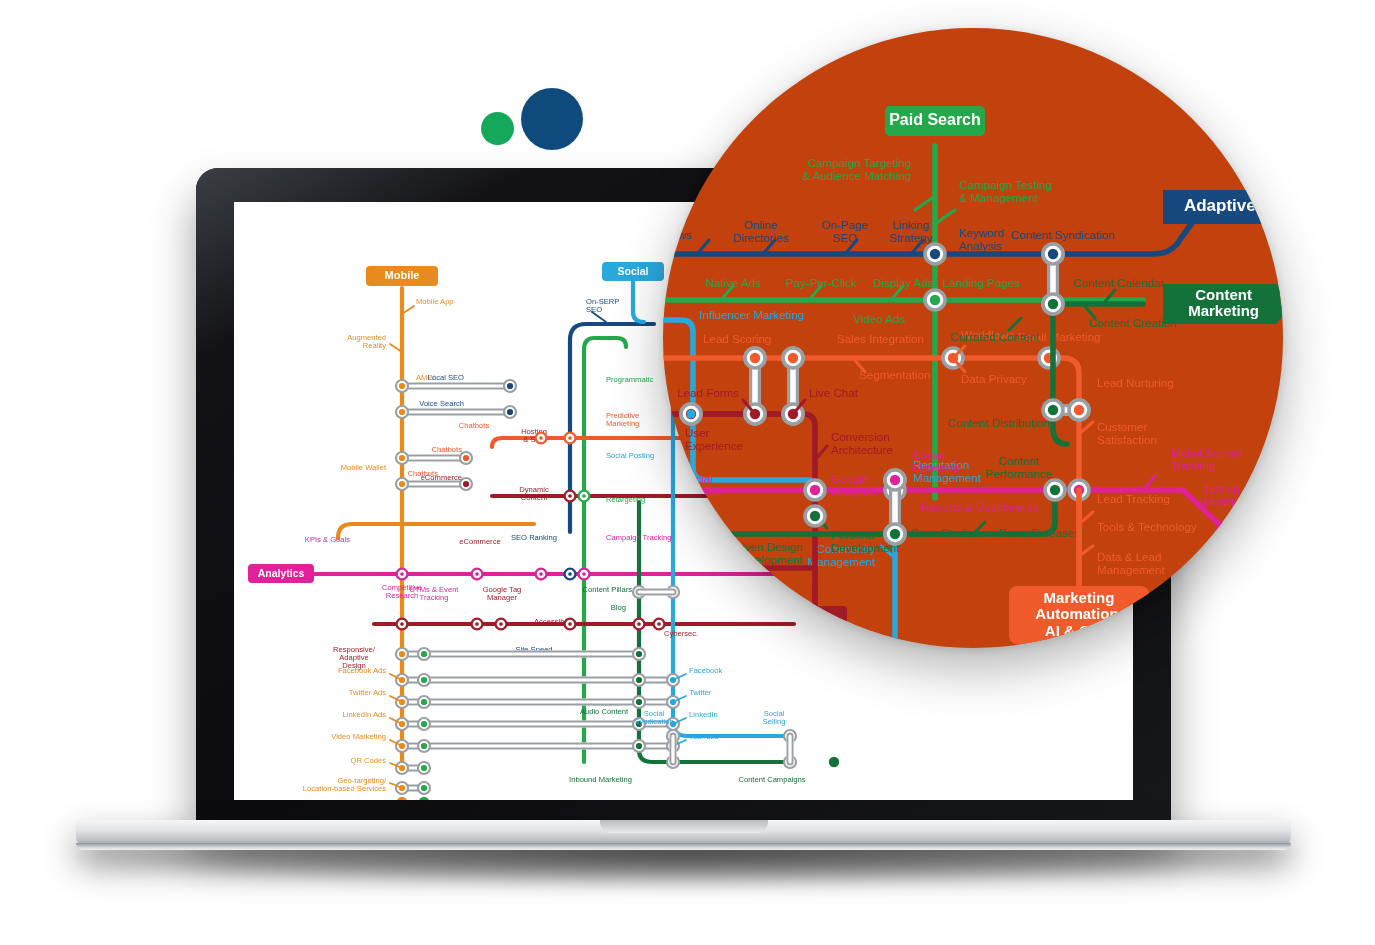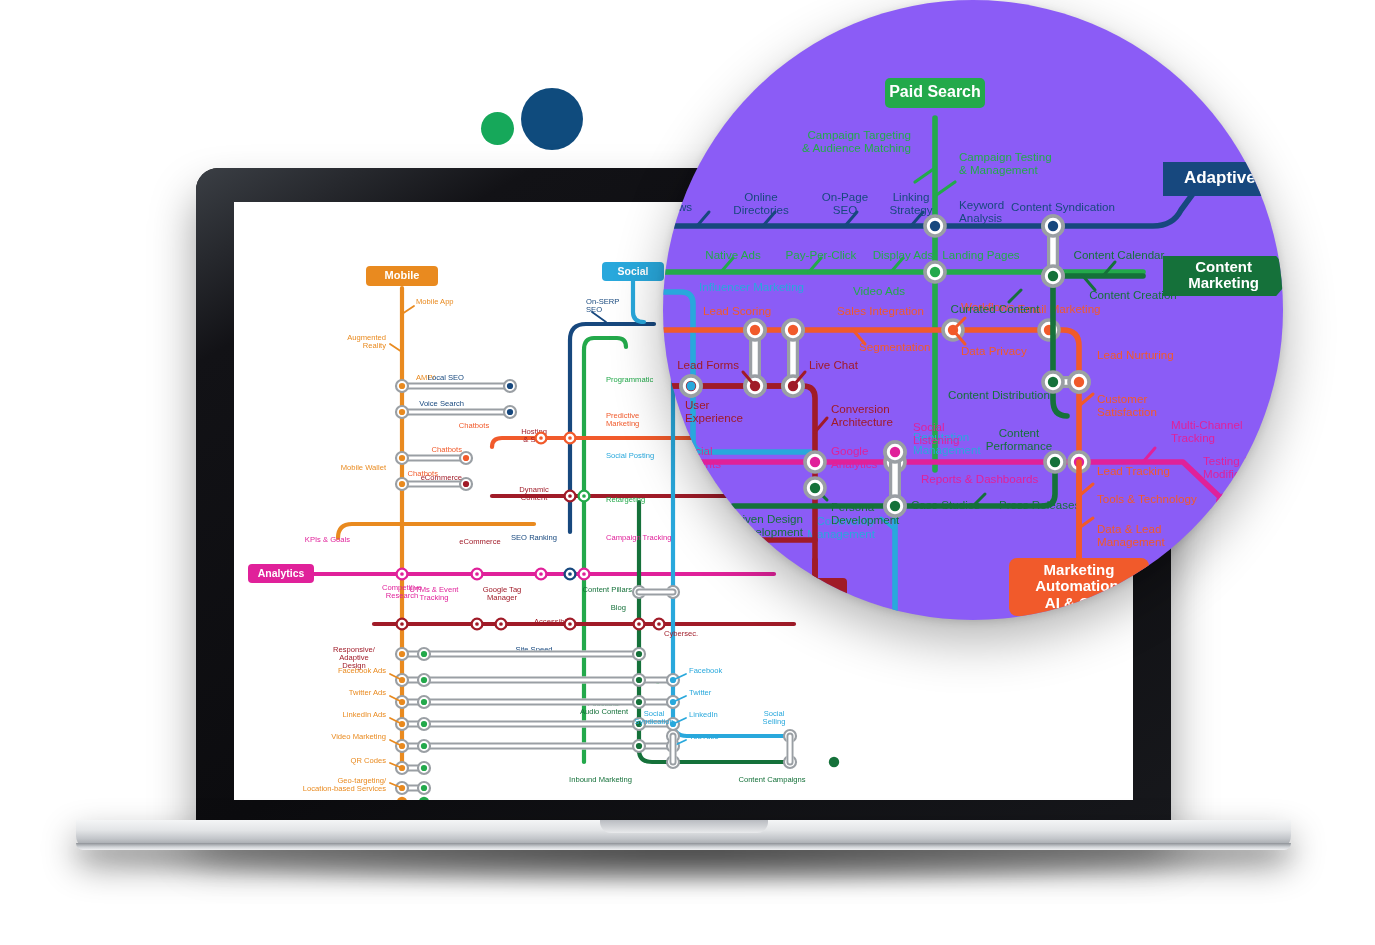--- a/index.html
+++ b/index.html
@@ -27,22 +27,22 @@
 
   
   .dot-green{position:absolute;left:481px;top:112px;width:33px;height:33px;border-radius:50%;background:#16a85a;}
   .dot-navy{position:absolute;left:521px;top:88px;width:62px;height:62px;border-radius:50%;background:#0f4b7d;}
 
   
   .map-svg{position:absolute;left:0;top:0;}
   .mlabel{font-family:"Liberation Sans",sans-serif;dominant-baseline:middle;}
 
   
-  .magnifier{position:absolute;left:663px;top:0;width:620px;height:620px;border-radius:50%;
-        background:#8b5cf6;overflow:hidden;
+  .magnifier{position:absolute;left:663px;top:28px;width:620px;height:620px;border-radius:50%;
+        background:#c2410c;overflow:hidden;
         box-shadow:0 20px 52px rgba(0,0,0,.30), 0 2px 8px rgba(0,0,0,.12);}
 </style>
 </head>
 <body>
 
 <div id="stage">
 
   <div class="dot-green"></div>
   <div class="dot-navy"></div>
 

